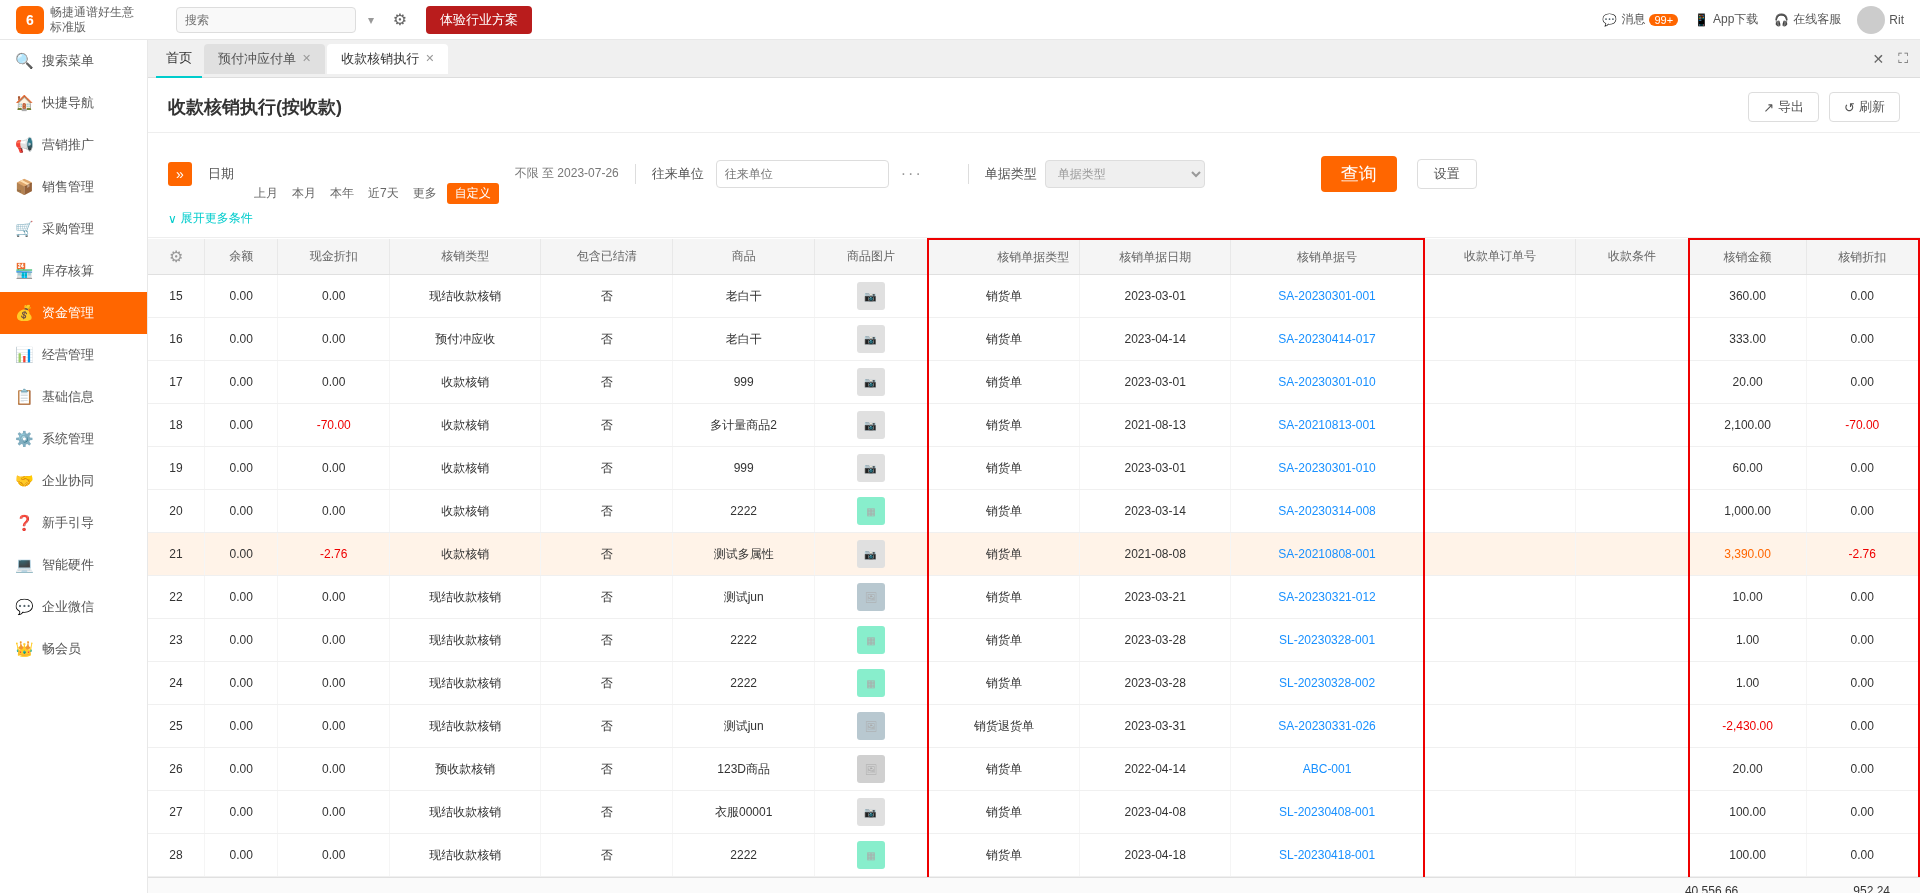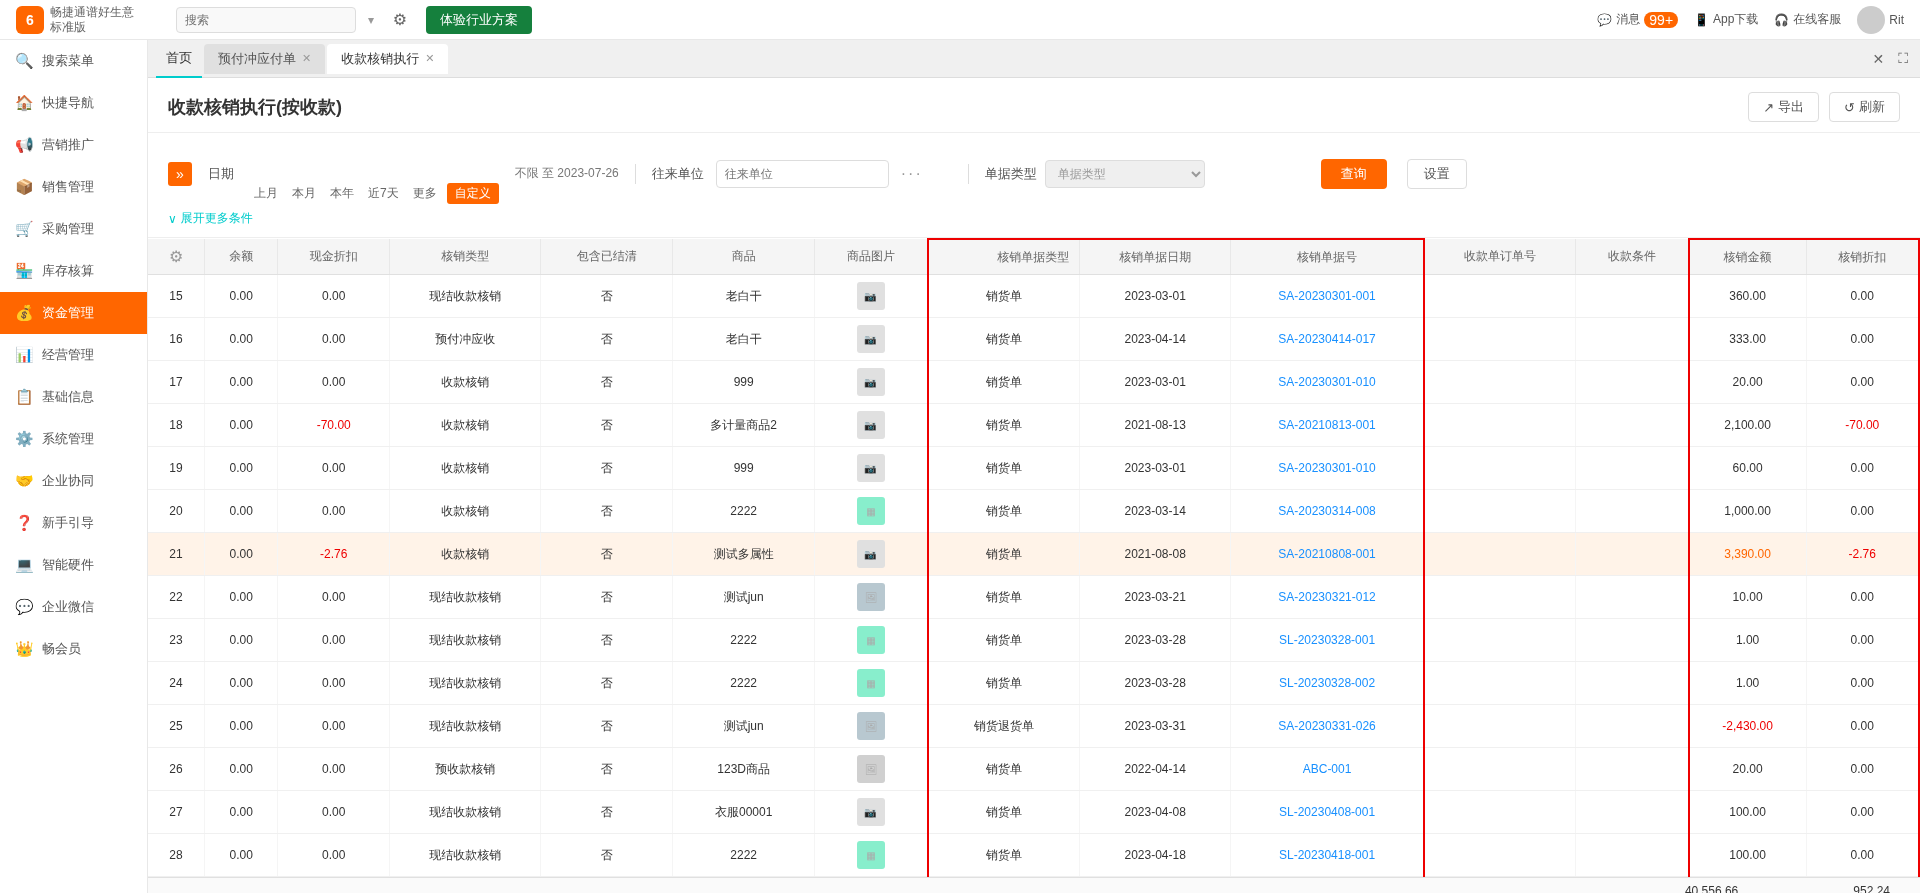--- a/index.html
+++ b/index.html
@@ -6,24 +6,24 @@
     body { font-family: "Microsoft YaHei", Arial, sans-serif; font-size: 13px; background: #f5f5f5; color: #333; overflow: hidden; }
 
     
     .top-bar { height: 40px; background: #fff; display: flex; align-items: center; padding: 0 16px; border-bottom: 1px solid #e8e8e8; gap: 12px; }
     .logo-area { display: flex; align-items: center; gap: 6px; width: 148px; }
     .logo-icon { width: 28px; height: 28px; background: #f60; border-radius: 6px; display: flex; align-items: center; justify-content: center; color: #fff; font-size: 14px; font-weight: bold; }
     .logo-text { font-size: 12px; color: #666; line-height: 1.2; }
     .top-search-input { width: 180px; height: 26px; border: 1px solid #ddd; border-radius: 4px; padding: 0 8px; font-size: 12px; background: #f9f9f9; color: #999; }
     .top-search-arrow { color: #999; font-size: 12px; cursor: pointer; }
     .gear-btn { width: 28px; height: 28px; border: none; background: none; cursor: pointer; color: #666; font-size: 16px; }
-    .industry-btn { background: #15803d; color: #fff; border: none; border-radius: 4px; padding: 5px 14px; font-size: 13px; cursor: pointer; }
+    .industry-btn { background: #b91c1c; color: #fff; border: none; border-radius: 4px; padding: 5px 14px; font-size: 13px; cursor: pointer; }
     .top-right { display: flex; align-items: center; gap: 16px; margin-left: auto; }
     .top-right-item { display: flex; align-items: center; gap: 4px; font-size: 12px; color: #555; cursor: pointer; }
-    .badge { background: #f60; color: #fff; border-radius: 10px; padding: 0 5px; font-size: 14px; }
+    .badge { background: #f60; color: #fff; border-radius: 10px; padding: 0 5px; font-size: 11px; }
     .user-avatar { width: 28px; height: 28px; background: #ccc; border-radius: 50%; }
 
     
     .layout { display: flex; height: calc(100vh - 40px); }
     .sidebar { width: 148px; background: #fff; border-right: 1px solid #e8e8e8; display: flex; flex-direction: column; flex-shrink: 0; overflow-y: auto; }
     .sidebar-item { display: flex; align-items: center; gap: 8px; padding: 12px 16px; cursor: pointer; color: #555; font-size: 13px; }
     .sidebar-item.active { background: #f60; color: #fff; border-radius: 0; }
     .sidebar-icon { width: 18px; height: 18px; display: flex; align-items: center; justify-content: center; font-size: 15px; flex-shrink: 0; }
 
     
@@ -52,21 +52,21 @@
     .filter-date-options { display: flex; gap: 6px; align-items: center; }
     .filter-date-btn { background: none; border: none; color: #666; font-size: 12px; cursor: pointer; padding: 2px 4px; margin-top: 40px; }
     .filter-date-btn.custom { background: #f60; color: #fff; border-radius: 3px; padding: 2px 8px; }
     .filter-date-range { color: #777; font-size: 12px; }
     .filter-divider { height: 20px; width: 1px; background: #ddd; }
     .filter-field { display: flex; align-items: center; gap: 12px; flex: 1; max-width: 300px; }
     .filter-input { height: 28px; border: 1px solid #ddd; border-radius: 4px; padding: 0 8px; font-size: 12px; color: #999; min-width: 120px; }
     .filter-dots { color: #999; letter-spacing: 2px; font-size: 16px; }
     .filter-select-wrap { display: flex; align-items: center; gap: 8px; flex: 1; max-width: 320px; }
     .filter-select { height: 28px; border: 1px solid #ddd; border-radius: 4px; padding: 0 8px; font-size: 12px; color: #999; min-width: 160px; }
-    .btn-query { background: #f60; color: #fff; border: none; border-radius: 4px; padding: 6px 20px; font-size: 13px; cursor: pointer; }
+    .btn-query { background: #f60; color: #fff; border: none; border-radius: 4px; padding: 6px 20px; font-size: 18px; cursor: pointer; }
     .btn-settings { background: #fff; color: #555; border: 1px solid #ddd; border-radius: 4px; padding: 5px 16px; font-size: 13px; cursor: pointer; margin-left: 4px; }
     .expand-more { display: flex; align-items: center; gap: 4px; font-size: 12px; color: #0cc; cursor: pointer; margin: 6px 0 0 0; }
 
     
     .table-wrap { flex: 1; overflow: auto; background: #fff; margin: 0; }
     table { width: 100%; border-collapse: collapse; min-width: 1400px; }
     thead th { background: #f5f5f5; border-bottom: 1px solid #e0e0e0; border-right: 1px solid #e8e8e8; padding: 8px 10px; font-size: 12px; color: #666; font-weight: 500; white-space: nowrap; text-align: center; position: sticky; top: 0; z-index: 2; }
     tbody td { border-bottom: 1px solid #f0f0f0; border-right: 1px solid #f5f5f5; padding: 7px 10px; font-size: 12px; color: #333; text-align: center; white-space: nowrap; }
     tbody tr.highlighted { background: #fff3e8; }
     .link-text { color: #1890ff; cursor: pointer; text-decoration: none; }

